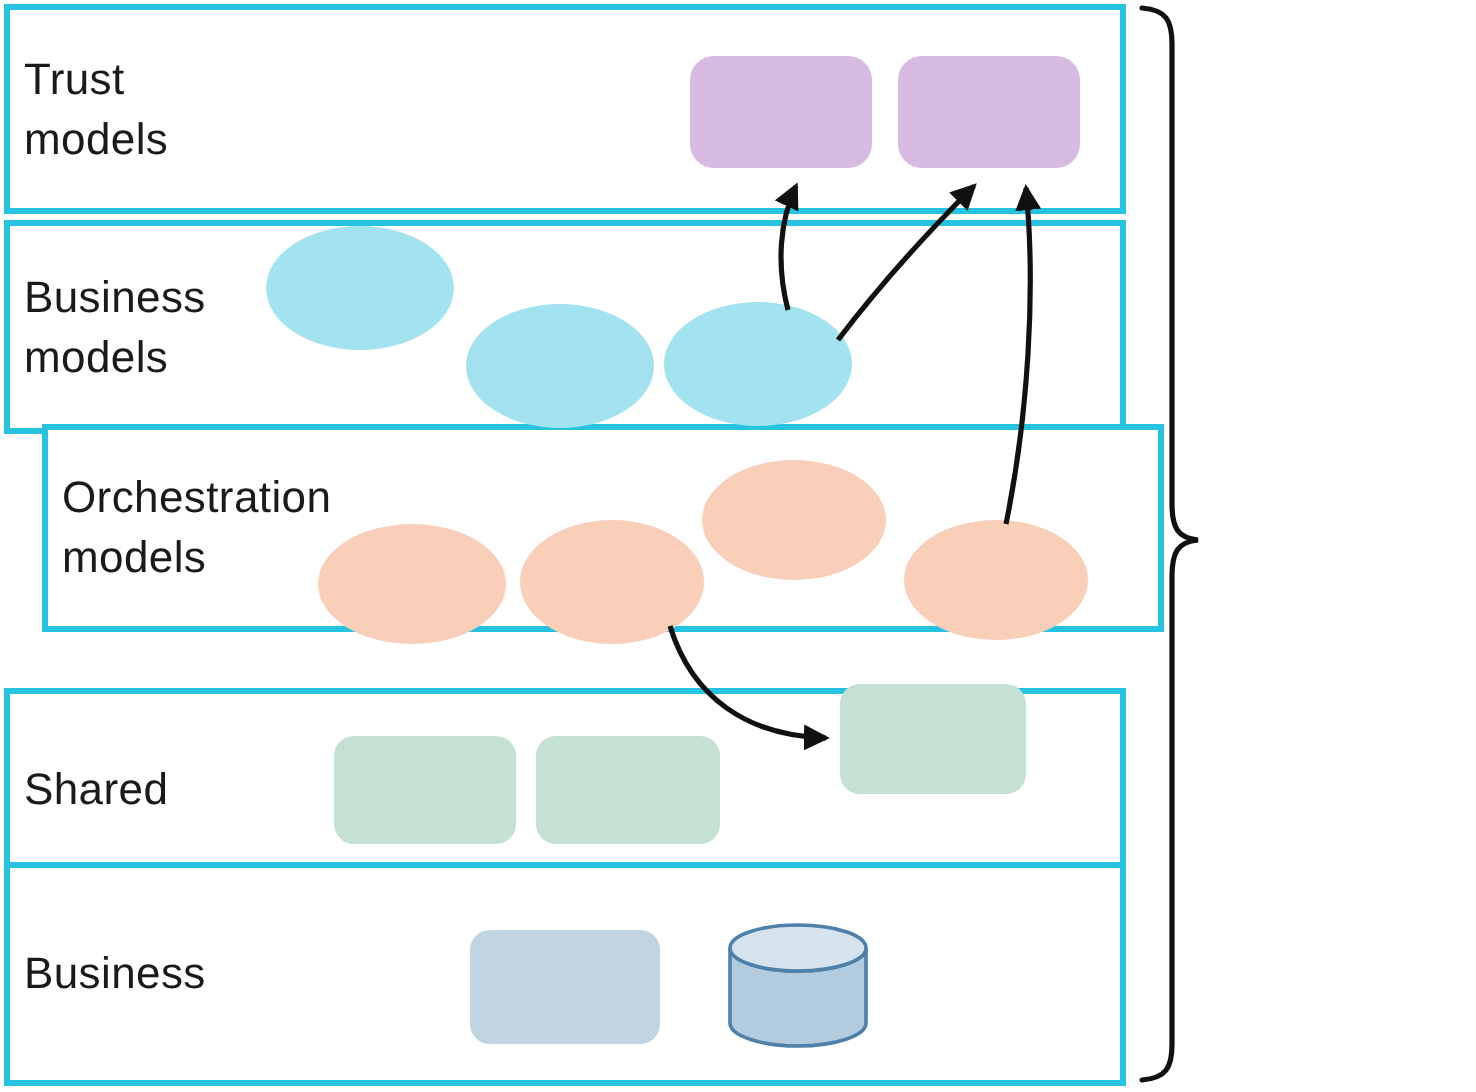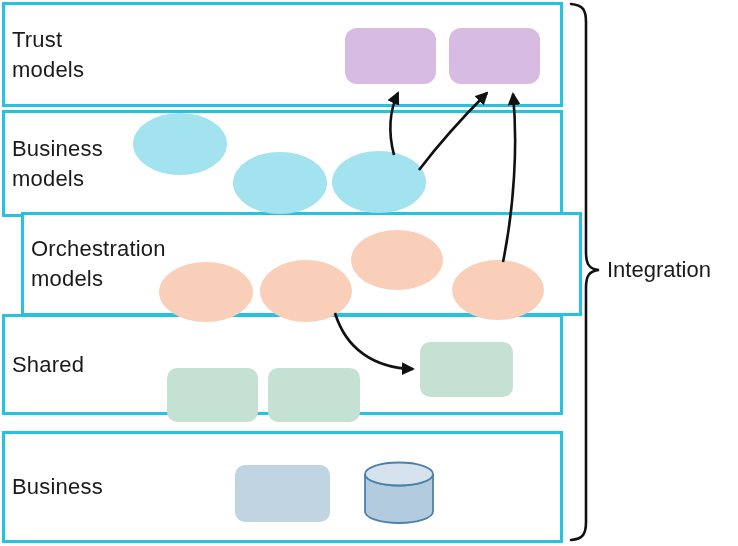--- a/index.html
+++ b/index.html
@@ -21,21 +21,21 @@
   .band-label {
     padding-left: 7px;
     font-size: 22px; line-height: 30px;
     color: #1a1a1a; letter-spacing: 0.2px;
   }
   .band-label span { display: block; }
 
   #band-trust        { top: 2px;   height: 105px; }
   #band-business     { top: 110px; height: 107px; }
   #band-orchestration{ top: 212px; height: 104px; margin-left: 19px; }
-  #band-shared       { top: 314px; height: 101px; text-align: right; }
+  #band-shared       { top: 344px; height: 101px; text-align: right; }
   #band-networks     { top: 431px; height: 112px; }
 
   #overlay { position: absolute; inset: 0; z-index: 5; pointer-events: none; }
 
   #integration-label {
     position: absolute;
     left: 607px; top: 257px;
     font-size: 22px; color: #1a1a1a;
     white-space: nowrap; z-index: 6;
   }
@@ -108,14 +108,13 @@
     </g>
 
     <path d="M394,155 C388,132 390,110 398,93" fill="none" stroke-width="2.6" marker-end="url(#ah)" stroke="#111111"></path>
     <path d="M419,170 C441,141 468,112 487,93" fill="none" stroke-width="2.6" marker-end="url(#ah)" stroke="#111111"></path>
     <path d="M503,262 C514,208 518,145 513,94" fill="none" stroke-width="2.6" marker-end="url(#ah)" stroke="#111111"></path>
     <path d="M335,313 C346,349 374,368 413,369" fill="none" stroke-width="2.6" marker-end="url(#ah)" stroke="#111111"></path>
 
     <path d="M571,4 C583,5 586,10 586,22 L586,252 C586,264 589,269 599,270 C589,271 586,276 586,288 L586,522 C586,534 583,539 571,540" fill="none" stroke-width="2.6" stroke-linecap="round" stroke="#111111"></path>
   </svg>
 
-  <div id="integration-label" style="color: rgb(26, 26, 26);">Integration</div>
 </div>
 
 </body></html>

